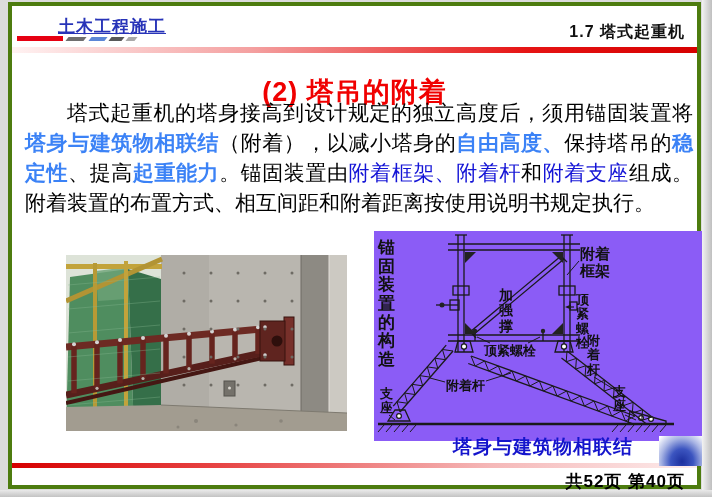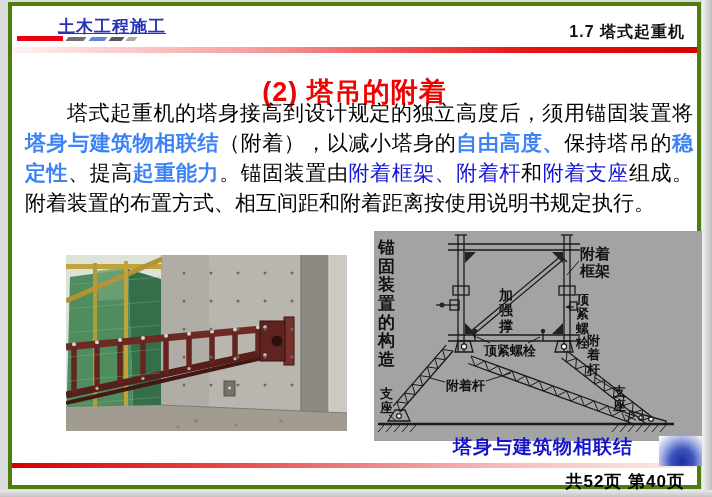--- a/index.html
+++ b/index.html
@@ -51,21 +51,21 @@
   .para {
     position:absolute; left:13px; top:92px; width:668px;
     font-size:21px; line-height:30px; text-align:justify;
     text-indent:42px; color:#000;
   }
   .seg-plain { color:#000; }
   .seg-blue-bold { color:#3b82f6; font-weight:bold; }
   .seg-blue { color:#1414d6; }
   
   .photo { position:absolute; left:54px; top:249px; width:281px; height:176px; }
-  .diagram { position:absolute; left:362px; top:225px; width:332px; height:210px; background:#a3a3a3; }
+  .diagram { position:absolute; left:362px; top:225px; width:332px; height:210px; background:#8b5cf6; }
   .dlabel { position:absolute; color:#111; font-weight:bold; white-space:nowrap; }
   .vlab { word-break:break-all; white-space:normal; line-height:1.1; }
   .caption {
     position:absolute; text-align:center; font-weight:bold; color:#1414cc; font-size:19px;
     letter-spacing:1px;
   }
   .caption-photo { left:44px; top:428px; width:300px; }
   .caption-diagram { left:386px; top:428px; width:290px; }
   
   .bottom-line {

